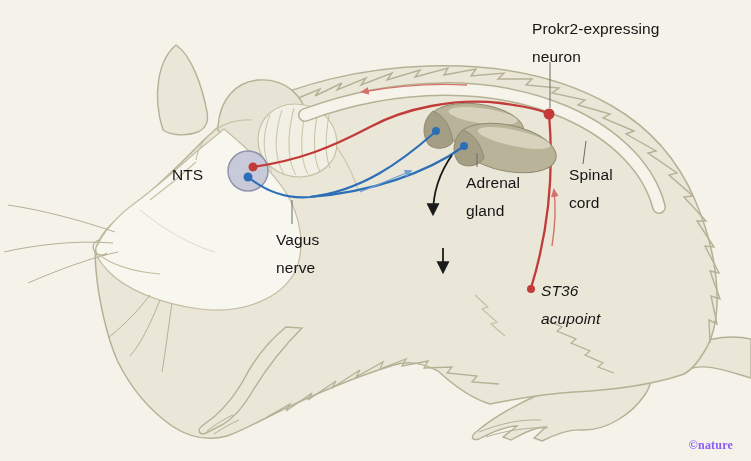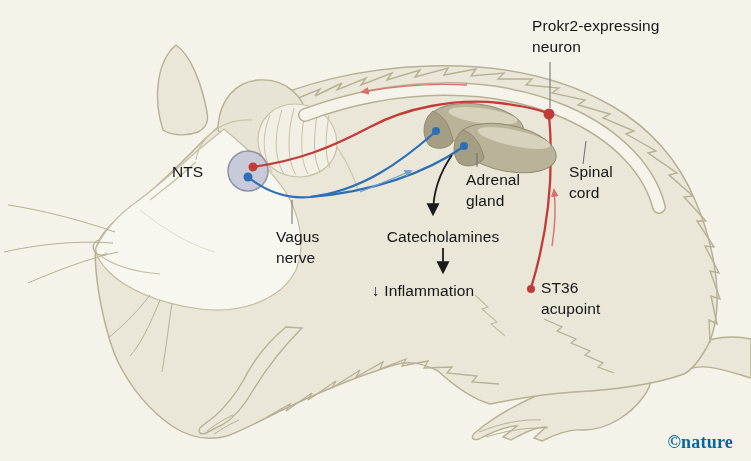--- a/index.html
+++ b/index.html
@@ -2,29 +2,29 @@
 <html><head>
 <meta charset="utf-8">
 <style>
   html,body{margin:0;padding:0;background:#f5f2e9;}
   .canvas{
     position:relative;width:751px;height:461px;overflow:hidden;
     background:#f5f2e9;font-family:"Liberation Sans",sans-serif;
   }
   .canvas svg{position:absolute;left:0;top:0;}
   .lbl{
-    position:absolute;font-size:15.5px;line-height:21px;color:#151515;
+    position:absolute;font-size:15.5px;line-height:28px;color:#151515;
     white-space:pre-line;letter-spacing:.1px;
   }
   .lbl.r{}
   .lbl.c{text-align:center;}
   .watermark{
     position:absolute;right:18px;bottom:8px;
-    font-family:"Liberation Serif",serif;font-weight:bold;font-size:18px;
-    color:#0369a1;letter-spacing:.2px;
+    font-family:"Liberation Serif",serif;font-weight:bold;font-size:12px;
+    color:#8b5cf6;letter-spacing:.2px;
   }
 </style>
 </head>
 <body>
 
 <div class="canvas">
 
 <svg width="751" height="461" viewBox="0 0 751 461">
   <defs>
     <marker id="ah-black" viewBox="0 0 10 10" refX="7.5" refY="5" markerWidth="8" markerHeight="8" orient="auto">
@@ -152,25 +152,23 @@
 neuron</div>
 
 <div class="lbl r" style="left:172px;top:161px;width:50px;">NTS</div>
 
 <div class="lbl" style="left:466px;top:169px;width:90px;">Adrenal
 gland</div>
 
 <div class="lbl" style="left:276px;top:226px;width:80px;">Vagus
 nerve</div>
 
-<div class="lbl c" style="left:368px;top:226px;width:150px;">Catecholamines</div>
 
-<div class="lbl" style="left:372px;top:280px;width:150px;">↓ Inflammation</div>
 
 <div class="lbl" style="left:569px;top:161px;width:70px;">Spinal
 cord</div>
 
-<div class="lbl" style="left:541px;top:277px;width:90px;">ST36
+<div class="lbl" style="left:541px;top:277px;width:90px;font-style:italic;">ST36
 acupoint</div>
 
 <div class="watermark">©nature</div>
 
 </div>
 
 </body></html>

